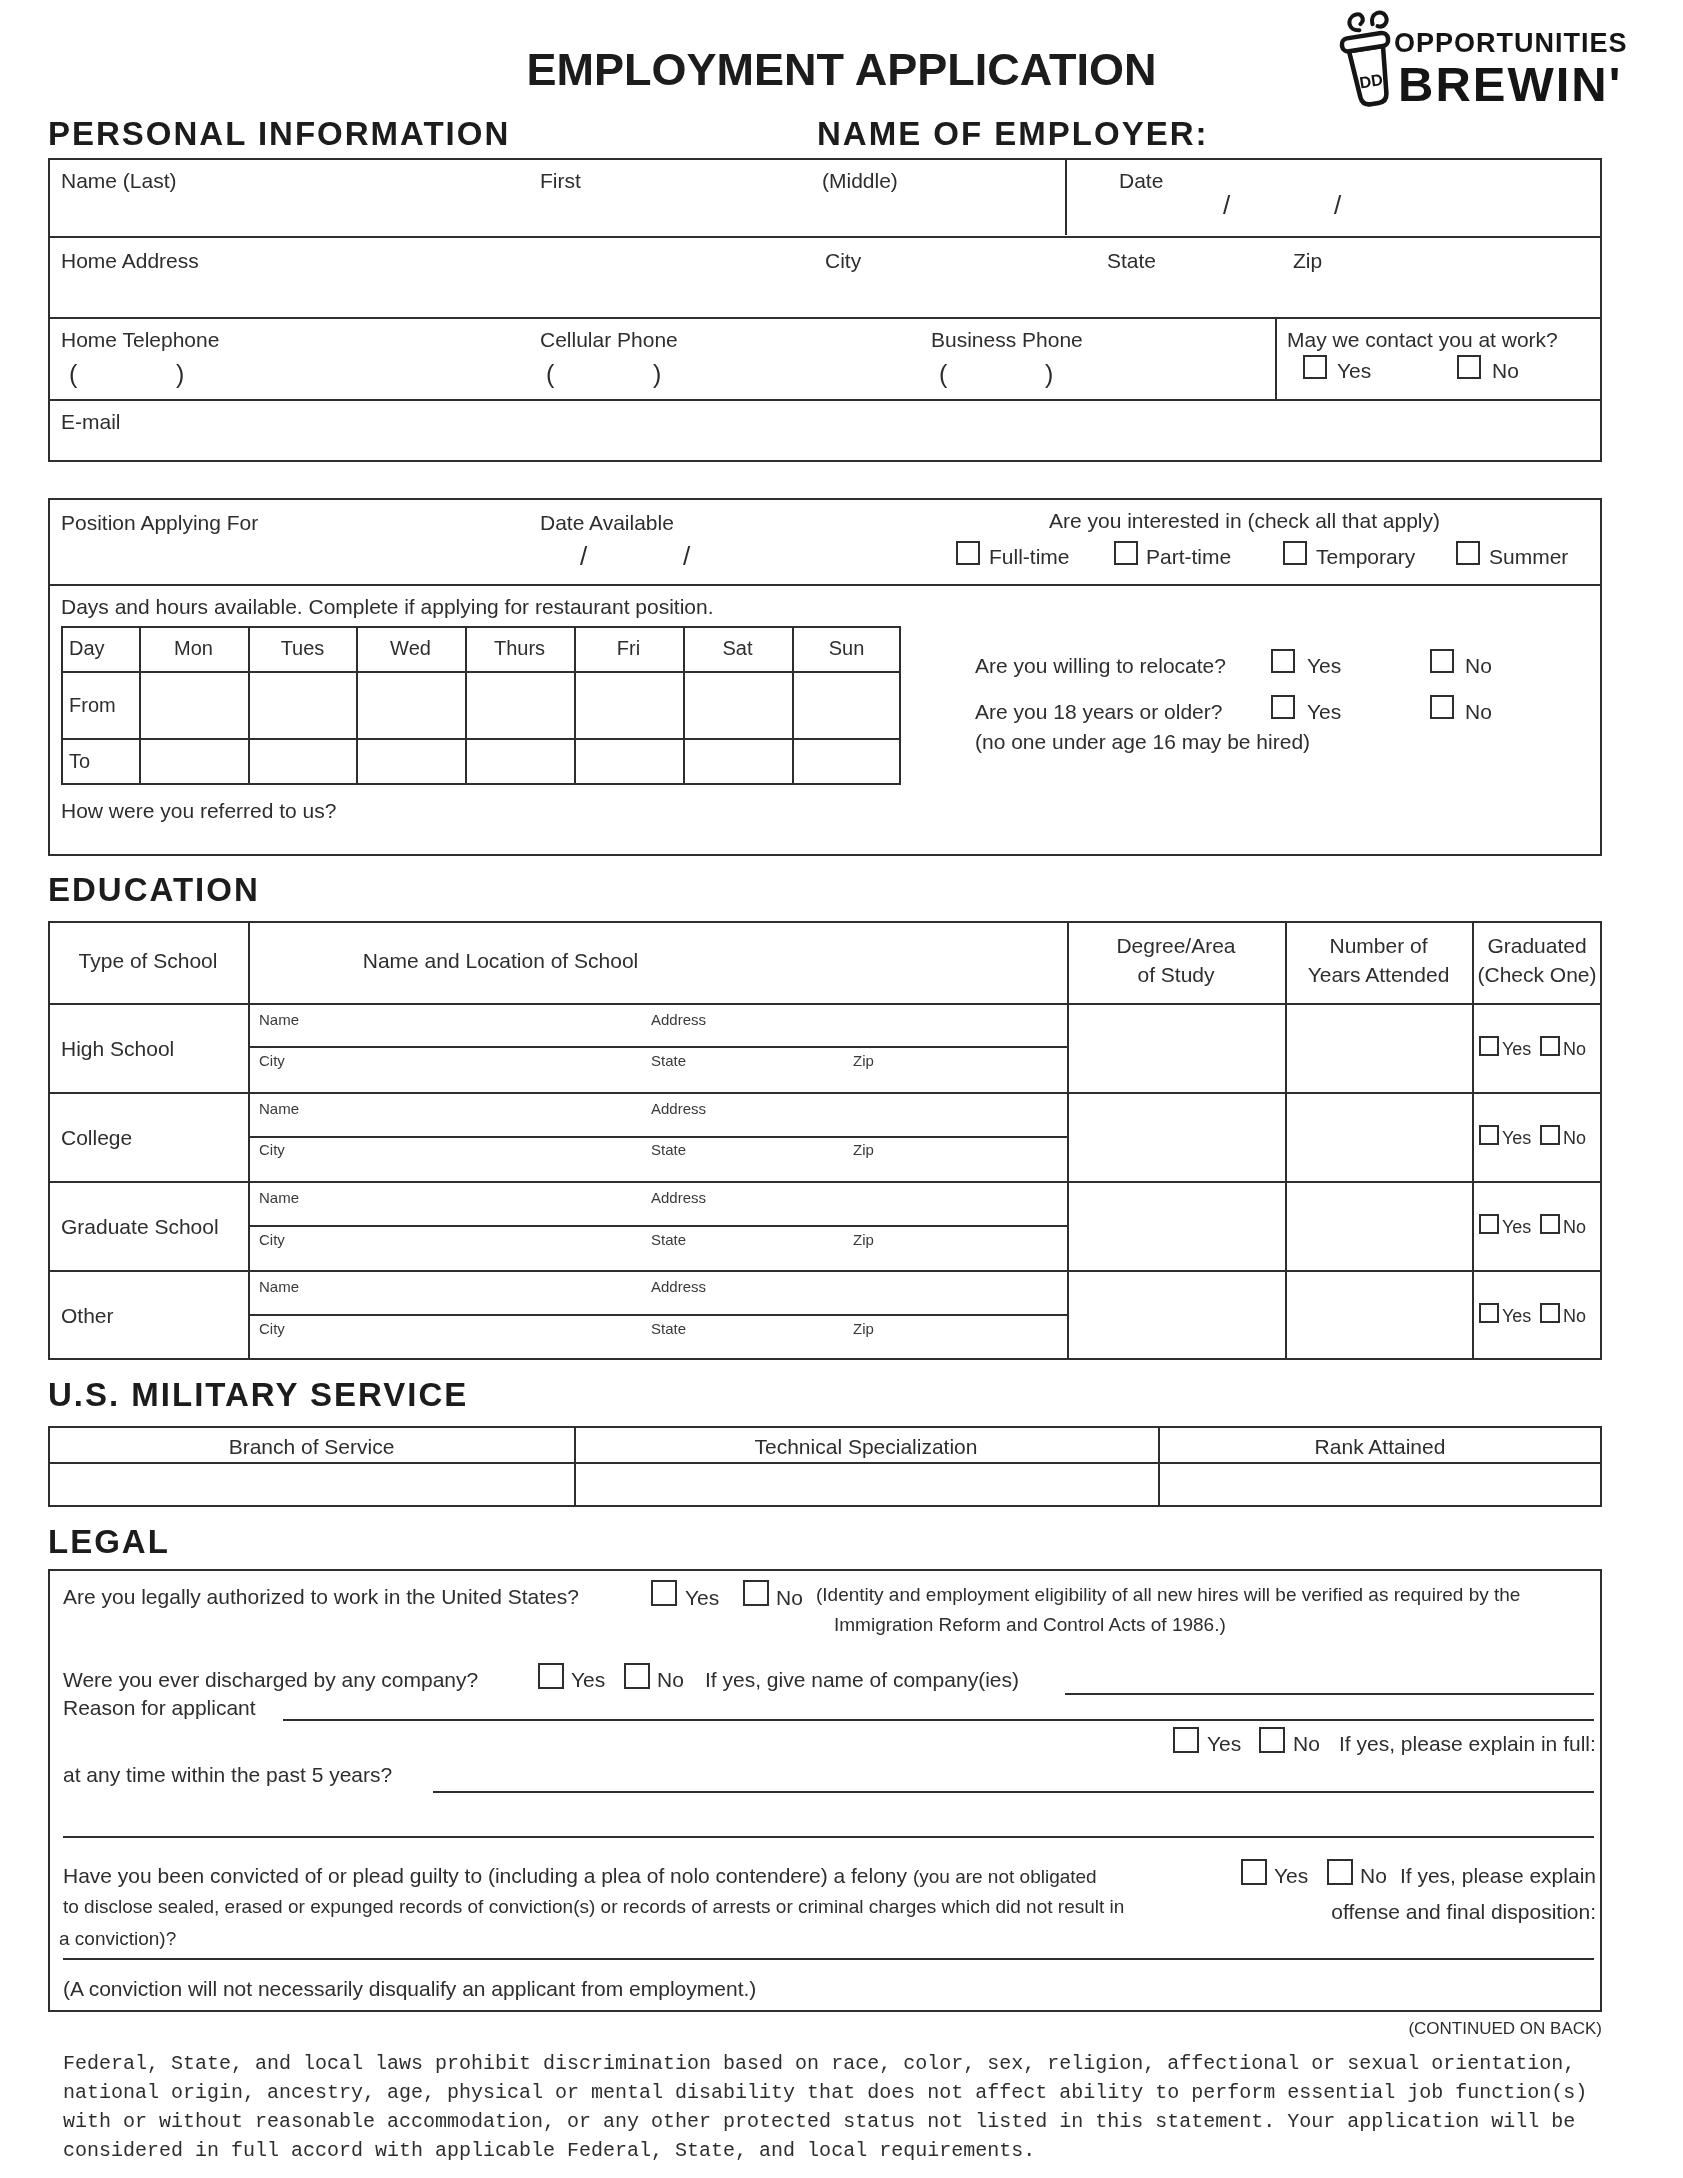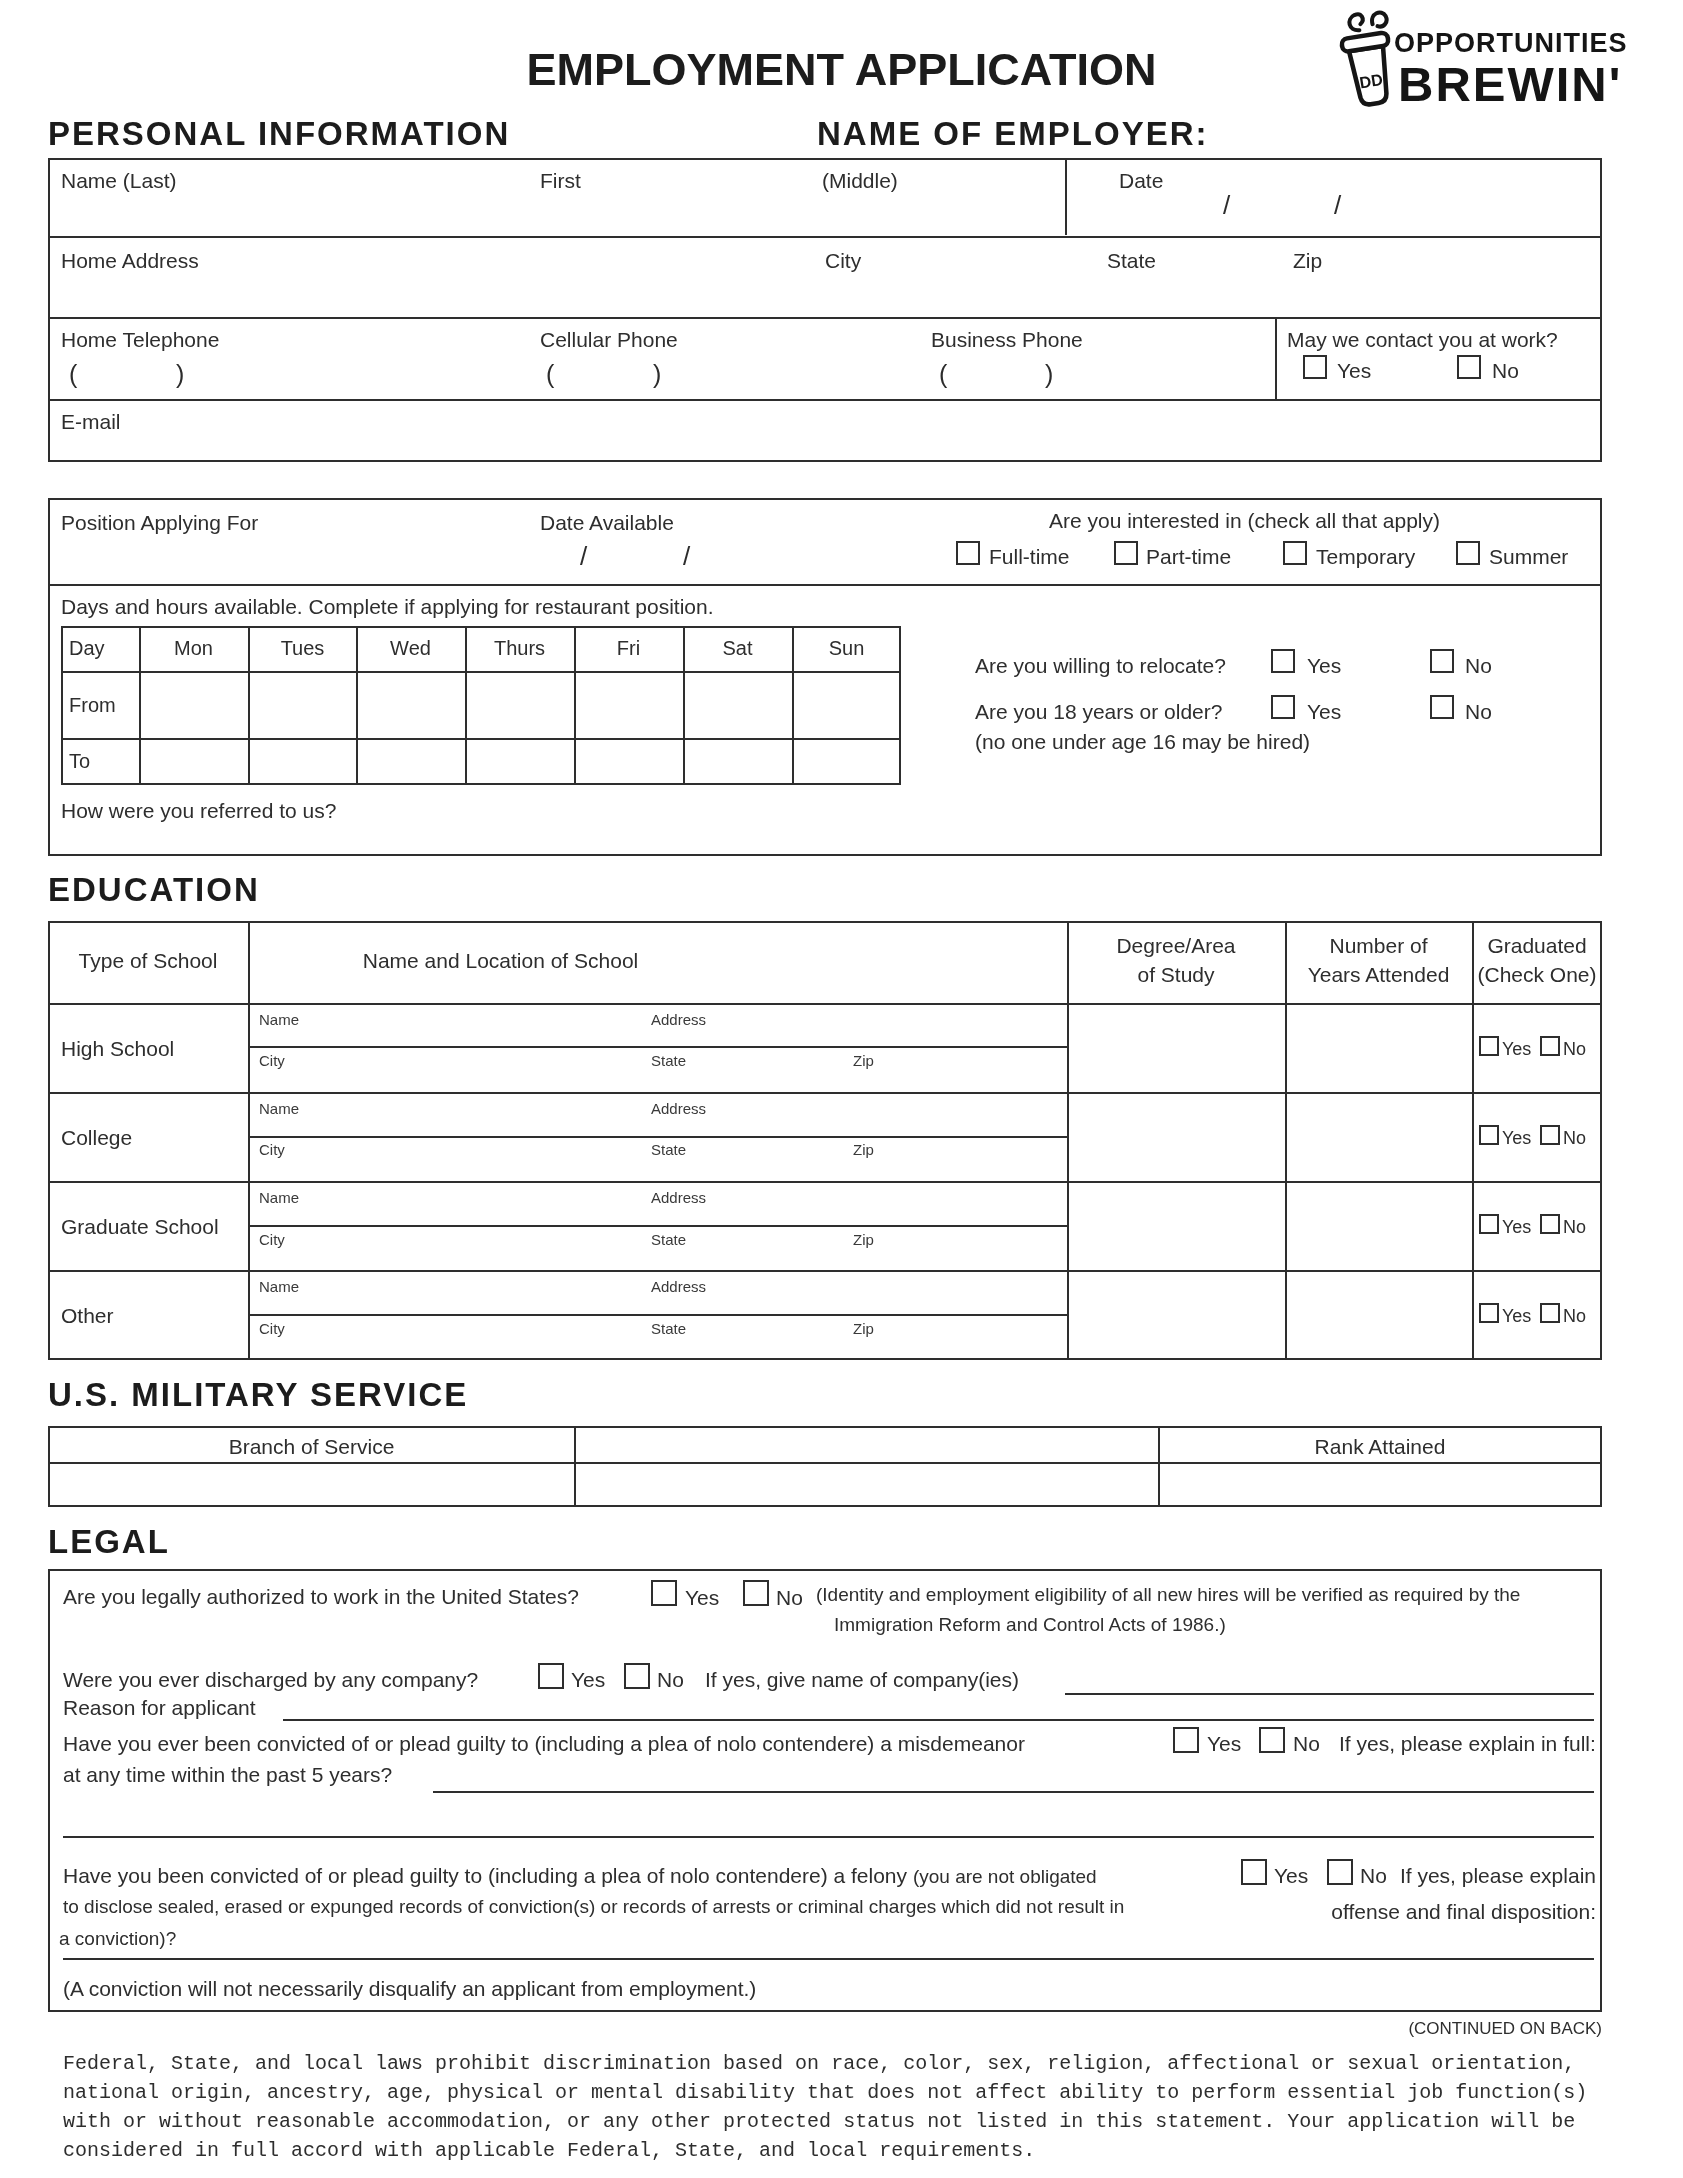--- a/index.html
+++ b/index.html
@@ -212,20 +212,21 @@
   <div class="abs lbl edu-yn" style="left:1502px;top:1305px;">Yes</div>
   <span class="abs cb cb20" style="left:1540px;top:1303px;"></span>
   <div class="abs lbl edu-yn" style="left:1563px;top:1305px;">No</div>
 
   <div class="abs hd" style="left:48px;top:1376px;">U.S. MILITARY SERVICE</div>
   <div class="abs box" style="left:48px;top:1426px;width:1554px;height:81px;"></div>
   <div class="abs hline" style="left:48px;top:1462px;width:1554px;"></div>
   <div class="abs vline" style="left:574px;top:1426px;height:81px;"></div>
   <div class="abs vline" style="left:1158px;top:1426px;height:81px;"></div>
   <div class="abs lbl ctr" style="left:48px;top:1434px;width:527px;">Branch of Service</div>
+  <div class="abs lbl ctr" style="left:574px;top:1434px;width:584px;">Technical Specialization</div>
   <div class="abs lbl ctr" style="left:1158px;top:1434px;width:444px;">Rank Attained</div>
 
   <div class="abs hd" style="left:48px;top:1523px;">LEGAL</div>
   <div class="abs box" style="left:48px;top:1569px;width:1554px;height:443px;"></div>
 
   <div class="abs lbl" style="left:63px;top:1584px;">Are you legally authorized to work in the United States?</div>
   <span class="abs cb cb26" style="left:651px;top:1580px;"></span>
   <div class="abs lbl" style="left:685px;top:1585px;">Yes</div>
   <span class="abs cb cb26" style="left:743px;top:1580px;"></span>
   <div class="abs lbl" style="left:776px;top:1585px;">No</div>
@@ -236,21 +237,20 @@
   <span class="abs cb cb26" style="left:538px;top:1663px;"></span>
   <div class="abs lbl" style="left:571px;top:1667px;">Yes</div>
   <span class="abs cb cb26" style="left:624px;top:1663px;"></span>
   <div class="abs lbl" style="left:657px;top:1667px;">No</div>
   <div class="abs lbl" style="left:705px;top:1667px;">If yes, give name of company(ies)</div>
   <div class="abs fill-line" style="left:1065px;top:1693px;width:529px;"></div>
 
   <div class="abs lbl" style="left:63px;top:1695px;">Reason for applicant</div>
   <div class="abs fill-line" style="left:283px;top:1719px;width:1311px;"></div>
 
-  <div class="abs lbl" style="left:63px;top:1731px;">Have you ever been convicted of or plead guilty to (including a plea of nolo contendere) a misdemeanor</div>
   <div class="abs lbl" style="left:63px;top:1762px;">at any time within the past 5 years?</div>
   <span class="abs cb cb26" style="left:1173px;top:1727px;"></span>
   <div class="abs lbl" style="left:1207px;top:1731px;">Yes</div>
   <span class="abs cb cb26" style="left:1259px;top:1727px;"></span>
   <div class="abs lbl" style="left:1293px;top:1731px;">No</div>
   <div class="abs lbl" style="left:1339px;top:1731px;">If yes, please explain in full:</div>
   <div class="abs fill-line" style="left:433px;top:1791px;width:1161px;"></div>
   <div class="abs fill-line" style="left:63px;top:1836px;width:1531px;"></div>
 
   <div class="abs lbl" style="left:63px;top:1863px;"><span>Have you been convicted of or plead guilty to (including a plea of nolo contendere) a felony </span><span class="note">(you are not obligated</span></div>

